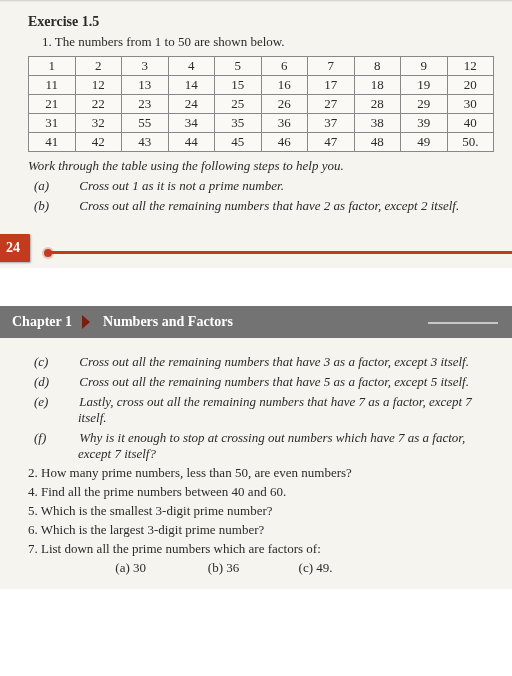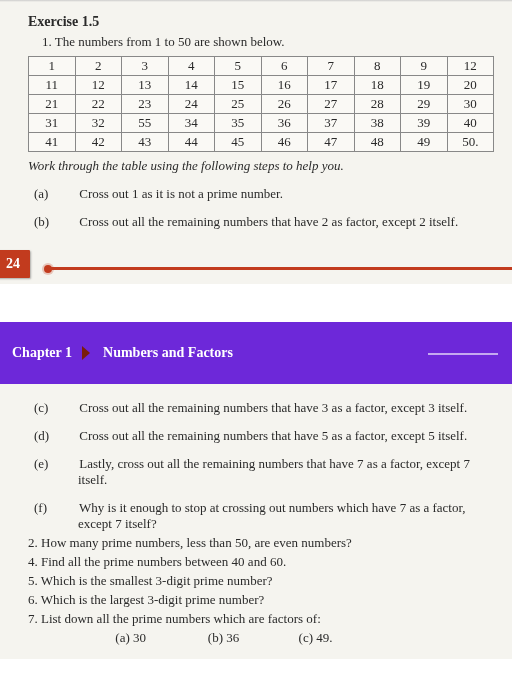--- a/index.html
+++ b/index.html
@@ -54,21 +54,22 @@
     background: #faf9f5;
   }
   .instr {
     margin: 2px 0 2px 0;
     font-style: italic;
   }
   .sub {
     margin-left: 28px;
     text-indent: -22px;
     padding-left: 22px;
-    margin-top: 12px;
+    margin-top: 4px;
+    font-style: italic;
   }
   .sub .lbl {
     display: inline-block;
     width: 20px;
   }
   .page-num-box {
     position: absolute;
     left: -4px;
     bottom: 6px;
     background: #c23b1e;
@@ -95,24 +96,24 @@
     left: 44px;
     bottom: 11px;
     box-shadow: 0 0 0 2px rgba(194,59,30,.25);
   }
   .page.top {
     padding-bottom: 54px;
   }
 
   
   .chapter-bar {
-    background: #6d28d9;
+    background: #737373;
     color: #fff;
     font-size: 14px;
-    padding: 23px 12px;
+    padding: 8px 12px;
     margin: -14px -18px 16px -28px;
     position: relative;
   }
   .chapter-bar .chap-num {
     font-weight: bold;
   }
   .chapter-bar .chap-title {
     font-weight: bold;
     margin-left: 8px;
   }

